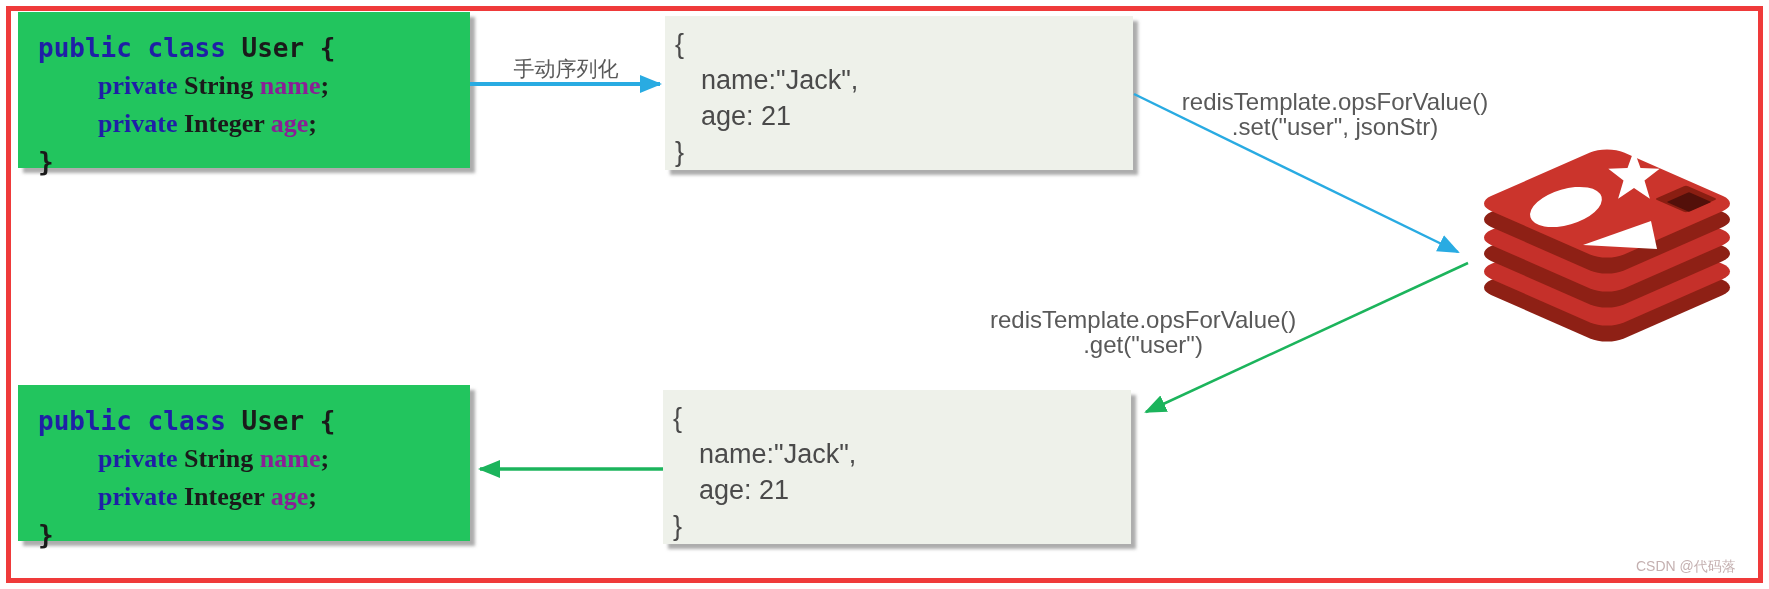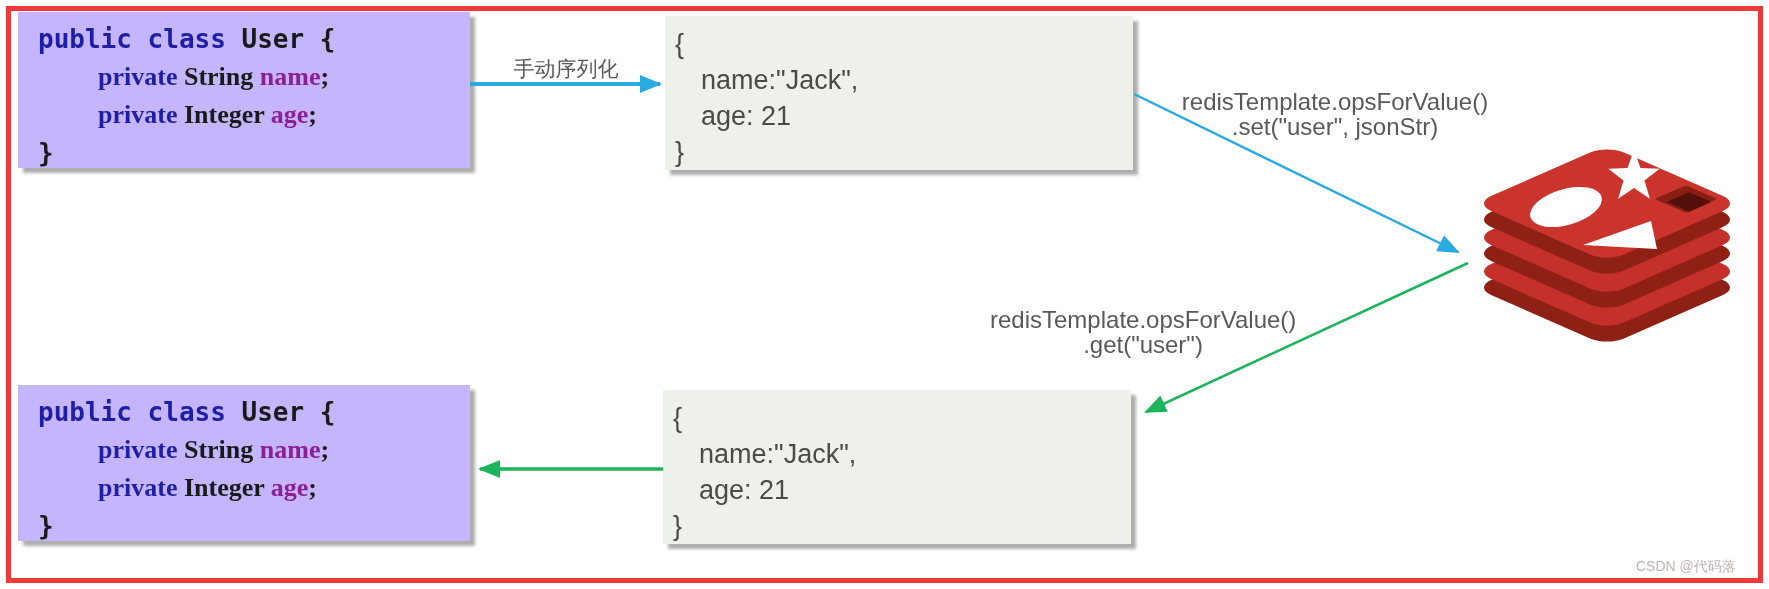--- a/index.html
+++ b/index.html
@@ -7,24 +7,24 @@
     position:relative;width:1769px;height:589px;background:#ffffff;
     font-family:"Liberation Sans", sans-serif;overflow:hidden;
   }
   .frame{
     position:absolute;left:6px;top:6px;right:6px;bottom:6px;
     border:5px solid #ef3a3a;z-index:6;pointer-events:none;
   }
   
   .box{position:absolute;z-index:2;box-shadow:5px 5px 3px rgba(105,105,105,0.55);}
   .code-box{
-    background:#c4b5fd;width:452px;height:156px;
+    background:#22c55e;width:452px;height:156px;
     font-family:"DejaVu Sans Mono", monospace;
     font-size:26px;line-height:38px;font-weight:600;color:#1a1a1a;
-    padding:8px 0 0 20px;box-sizing:border-box;
+    padding:17px 0 0 20px;box-sizing:border-box;
   }
   .code-box.top{left:18px;top:12px;}
   .code-box.bottom{left:18px;top:385px;}
   .codeline{white-space:pre;}
   .codeline.ind{padding-left:60px;font-family:Liberation Serif, serif;}
   .kw{color:#1f1fa6;font-weight:700;}
   .fd{color:#8b1f96;font-weight:700;}
   .pl{color:#1a1a1a;}
   .json-box{
     background:#eef1ea;width:468px;height:154px;

